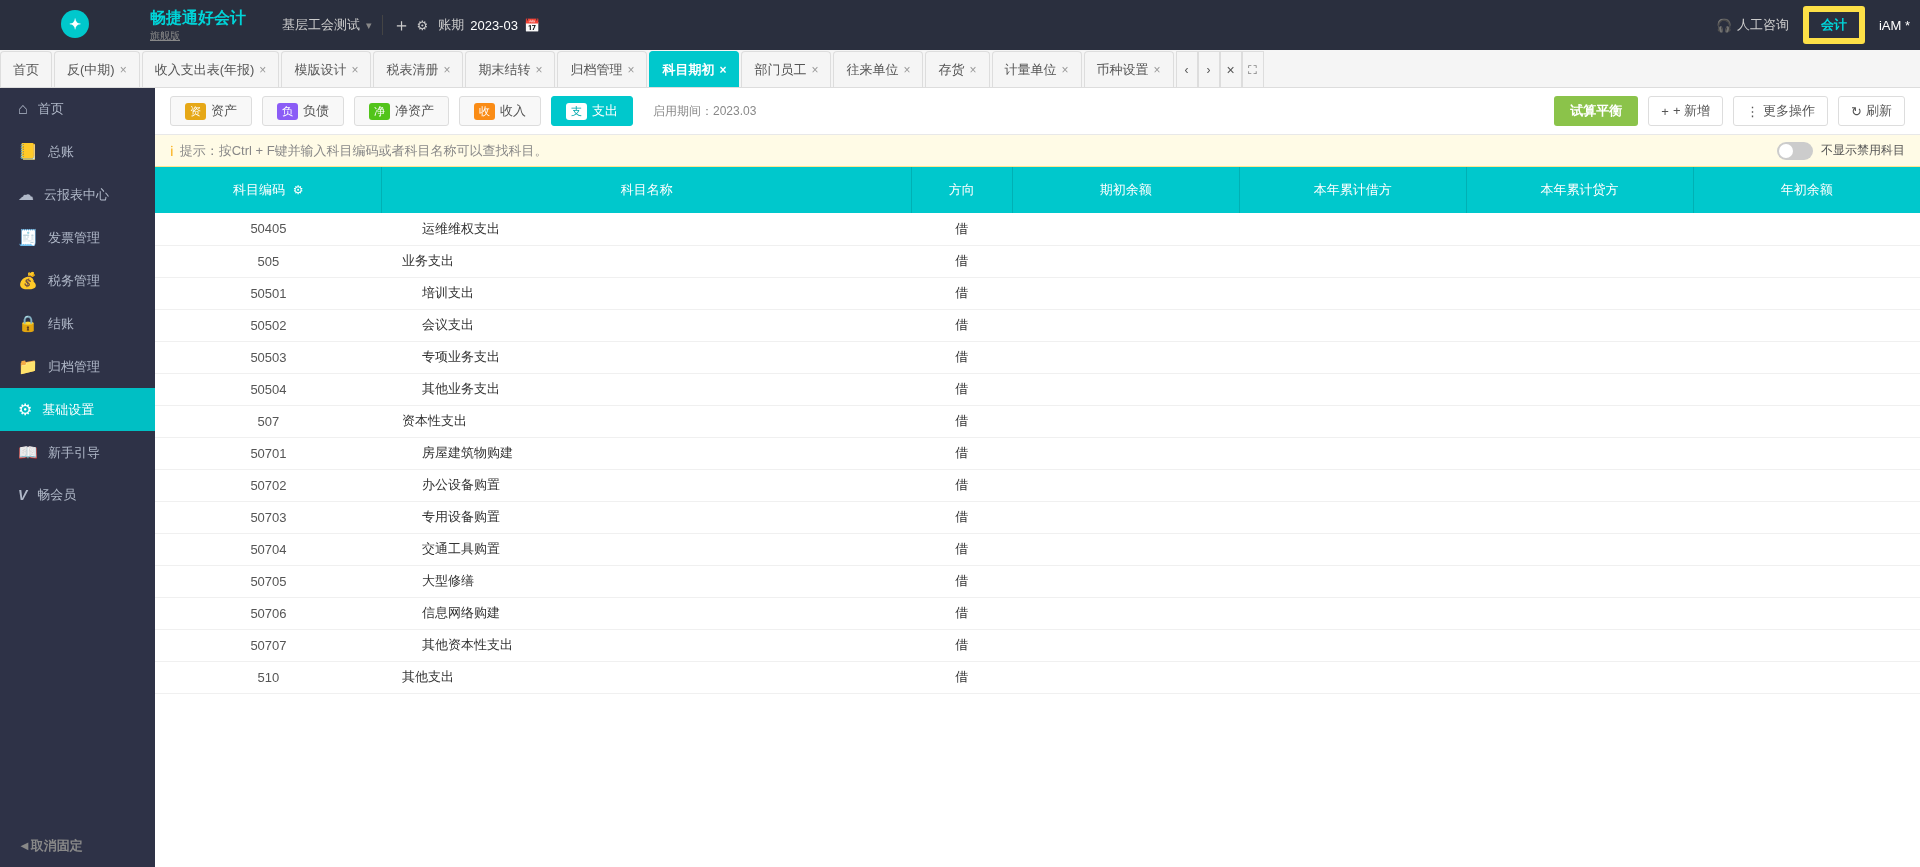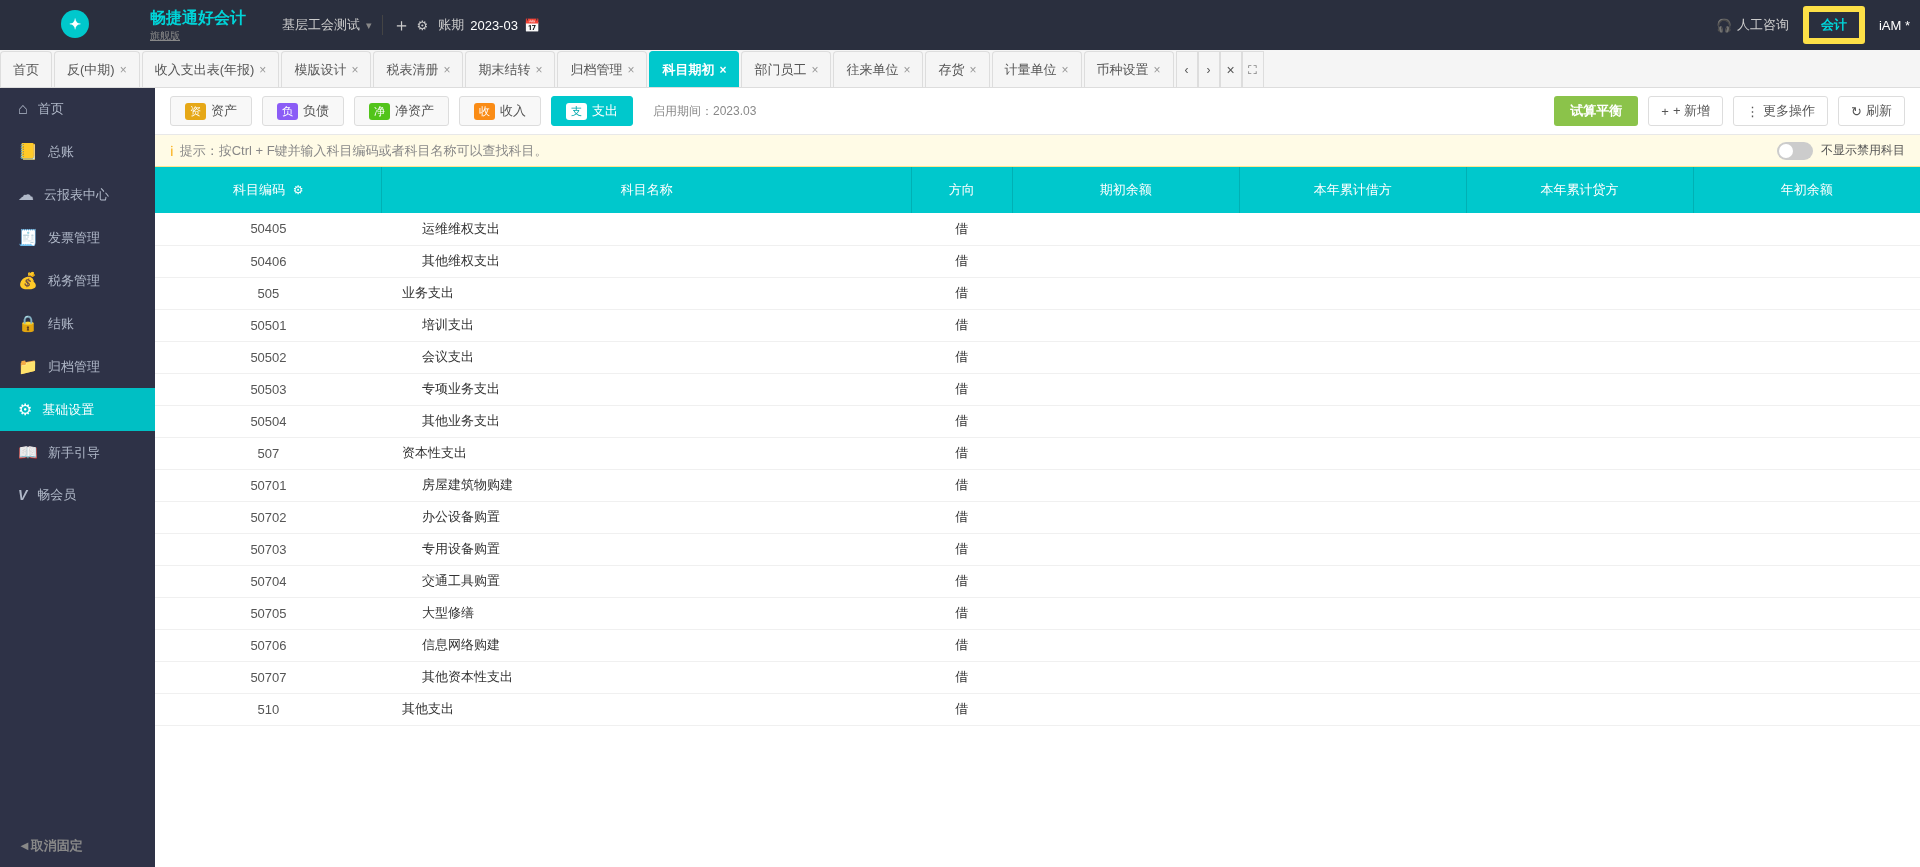--- a/index.html
+++ b/index.html
@@ -583,29 +583,20 @@
         <tr>
       <td class="code-cell">50405</td>
       <td class="name-cell-indent">运维维权支出</td>
       <td>借</td>
       <td></td>
       <td></td>
       <td></td>
       <td></td>
     </tr>
             <tr>
-      <td class="code-cell">50406</td>
-      <td class="name-cell-indent">其他维权支出</td>
-      <td>借</td>
-      <td></td>
-      <td></td>
-      <td></td>
-      <td></td>
-    </tr>
-            <tr>
       <td class="code-cell">505</td>
       <td class="name-cell">业务支出</td>
       <td>借</td>
       <td></td>
       <td></td>
       <td></td>
       <td></td>
     </tr>
             <tr>
       <td class="code-cell">50501</td>

